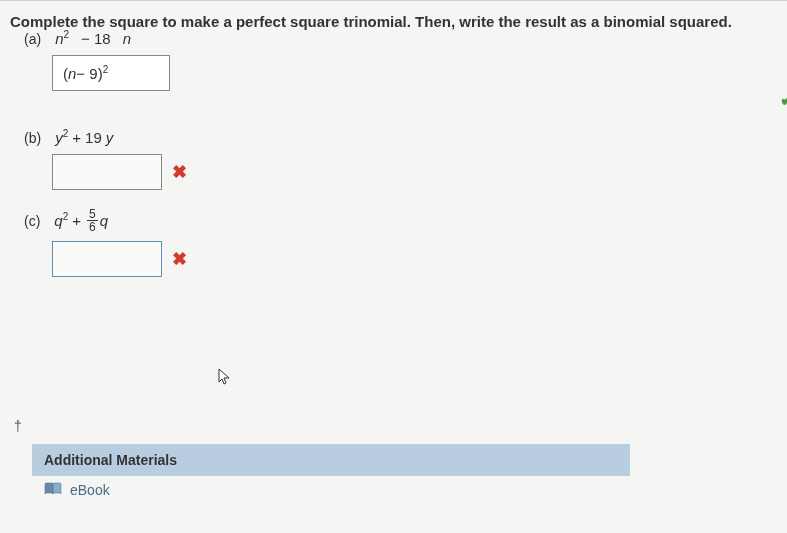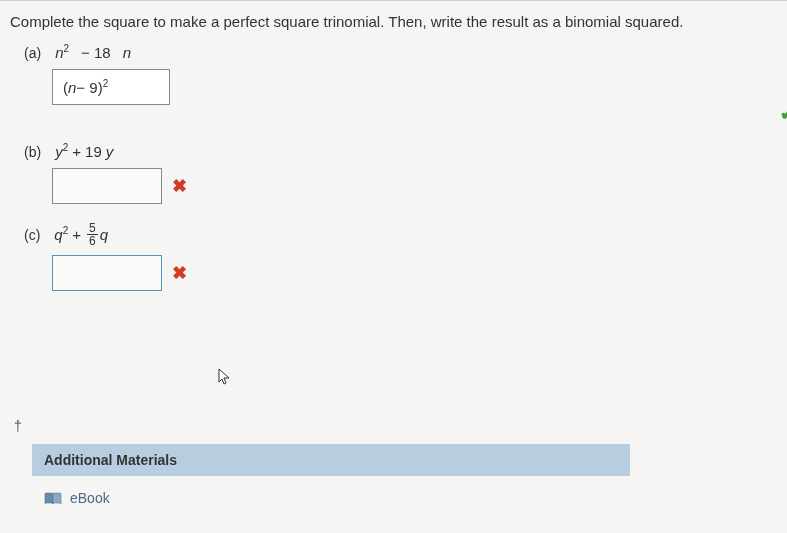--- a/index.html
+++ b/index.html
@@ -11,21 +11,21 @@
       position: relative;
       overflow: hidden;
     }
     .content {
       padding: 12px 10px 0 10px;
       border-top: 1px solid #d0d0d0;
     }
     .instruction {
       font-size: 15px;
       color: #333;
-      margin-bottom: 14px;
+      font-weight: bold;
     }
     .part {
       margin-bottom: 18px;
       padding-left: 14px;
     }
     .part-row {
       display: flex;
       align-items: center;
       margin-bottom: 8px;
     }
@@ -116,23 +116,23 @@
       width: 598px;
     }
     .materials-header {
       background: #b8cde0;
       padding: 8px 12px;
       font-size: 14px;
       color: #333;
       font-weight: bold;
     }
     .ebook {
-      padding: 14px 12px;
-      display: flex;
-      align-items: flex-end;
+      padding: 6px 12px;
+      display: flex;
+      align-items: flex-start;
       gap: 8px;
       font-size: 14px;
       color: #4a6a8a;
       cursor: pointer;
     }
     .book-icon {
       width: 18px;
       height: 14px;
       display: inline-block;
     }

